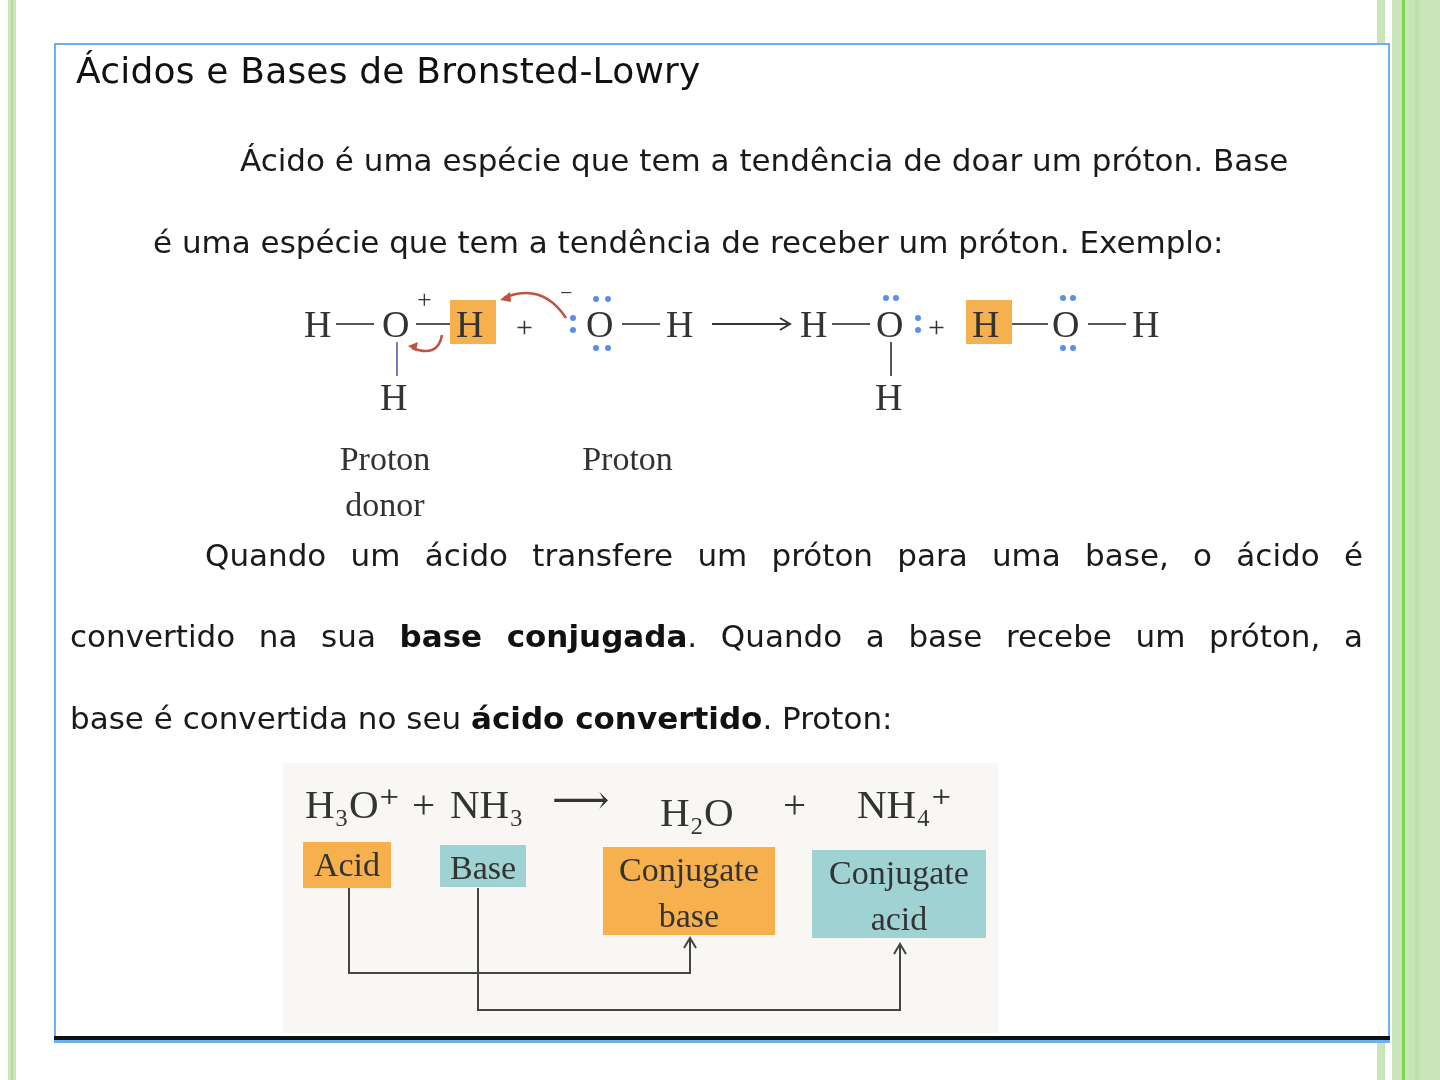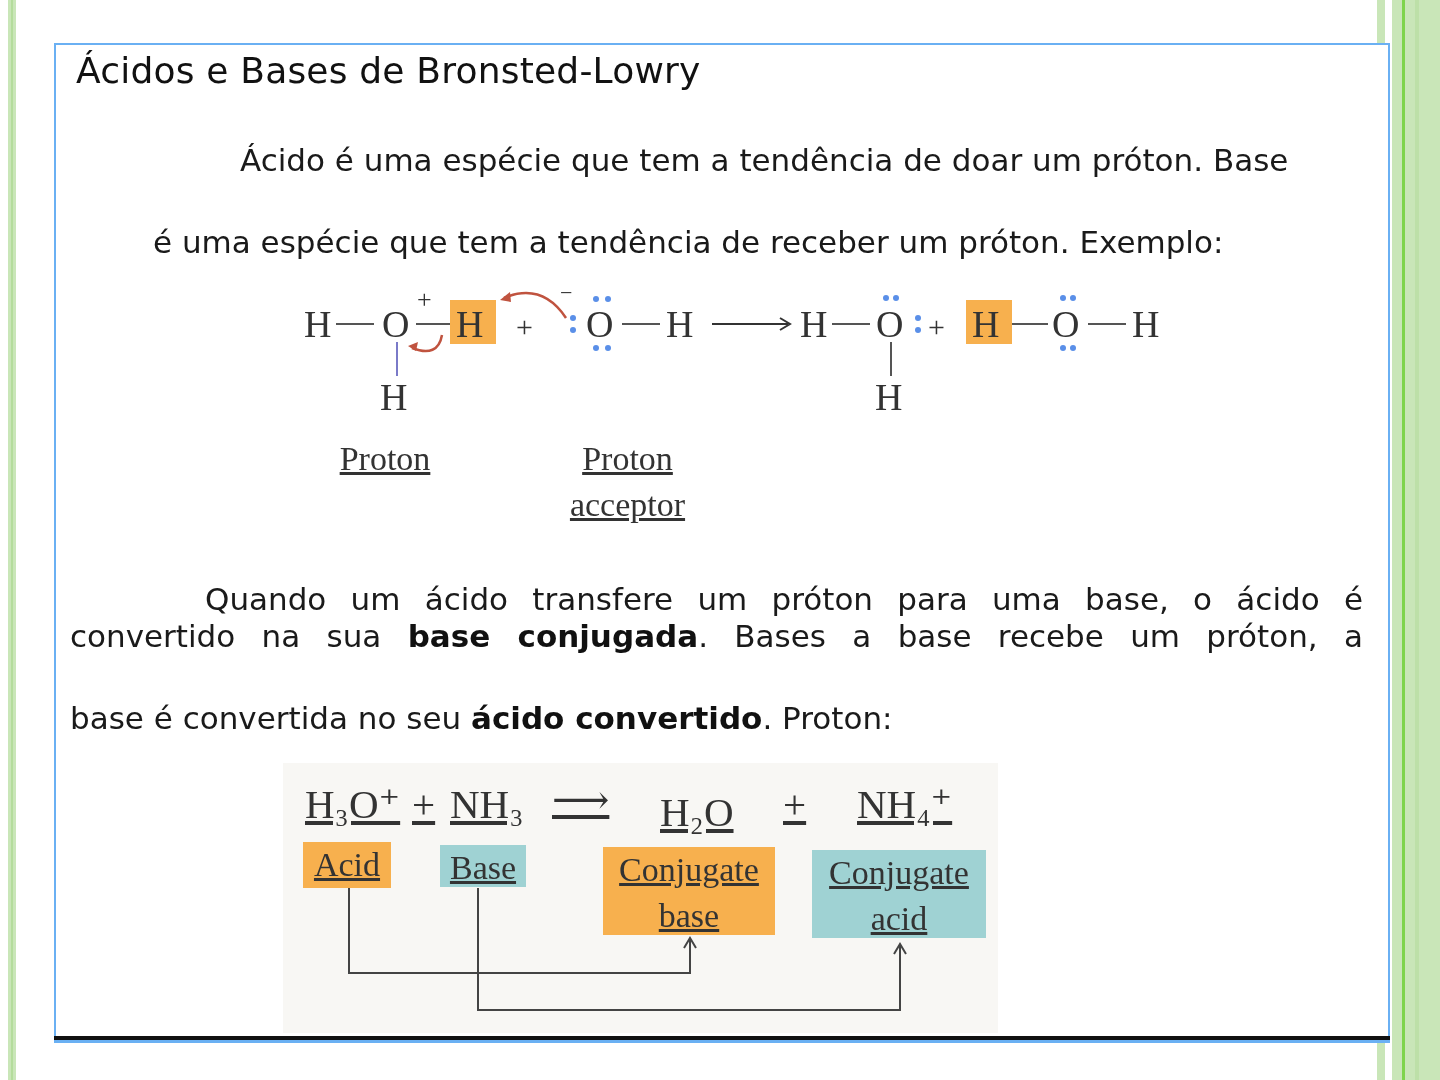--- a/index.html
+++ b/index.html
@@ -17,21 +17,21 @@
   .frame { position:absolute; left:54px; top:43px; width:1332px; height:995px;
            border:2px solid #6ab0f3; border-bottom:none; background:#fff; }
   .frame-bottom { position:absolute; left:54px; top:1036px; width:1336px; height:4px; background:#111; }
   .frame-bottom2 { position:absolute; left:54px; top:1040px; width:1336px; height:3px; background:#6ab0f3; }
 
   .title { position:absolute; left:76px; top:50px; font-size:36px; font-weight:normal; color:#111; letter-spacing:0.2px; }
   .para { position:absolute; font-size:31px; color:#1a1a1a; white-space:nowrap; }
   .justify { text-align:justify; text-align-last:justify; white-space:normal; }
   b { font-weight:bold; color:#111;margin-top:32px; }
 
-  .serif { font-family:"Liberation Serif", "DejaVu Serif", serif; color:#333;text-decoration:underline; }
+  .serif { font-family:"Liberation Serif", "DejaVu Serif", serif; color:#333; }
   .chem { position:absolute; font-size:41px; }
   .hl-orange { background:#f7b04e; }
   .hl-teal { background:#9fd2d3; }
   .lbl { position:absolute; font-size:34px; text-align:center; line-height:46px; color:#333; }
   .ghost { position:absolute; left:283px; top:763px; width:715px; height:270px; background:#f7f6f3; opacity:0.9; }
 </style>
 </head>
 <body>
 
 <div class="bar lbar1"></div>
@@ -105,29 +105,29 @@
         <circle cx="783" cy="18" r="3" fill="#5a8fe8"></circle>
       <circle cx="773" cy="68" r="3" fill="#5a8fe8"></circle>
         <circle cx="783" cy="68" r="3" fill="#5a8fe8"></circle>
       <line x1="798" y1="44" x2="836" y2="44" stroke="#555" stroke-width="2"></line>
       <text x="842" y="57">H</text>
     </g>
   </svg>
 
   <div class="lbl serif" style="left:310px; top:436px; width:150px;">
     <div>Proton</div>
+    <div>donor</div>
   </div>
   <div class="lbl serif" style="left:540px; top:436px; width:175px;">
     <div>Proton</div>
-    <div>acceptor</div>
   </div>
 </div>
 
-<div class="para justify" style="left:205px; top:537px; width:1158px;margin-top:44px;">Quando um ácido transfere um próton para uma base, o ácido é</div>
-<div class="para justify" style="left:70px; top:618px; width:1293px;"><span>convertido na sua </span><b>base conjugada</b><span>. Bases a base recebe um próton, a</span></div>
+<div class="para justify" style="left:205px; top:537px; width:1158px;">Quando um ácido transfere um próton para uma base, o ácido é</div>
+<div class="para justify" style="left:70px; top:618px; width:1293px;"><span>convertido na sua </span><b>base conjugada</b><span>. Quando a base recebe um próton, a</span></div>
 <div class="para" style="left:70px; top:700px;"><span>base é convertida no seu </span><b>ácido convertido</b><span>. Proton:</span></div>
 
 <div class="ghost"></div>
 <div>
   <div class="chem serif" style="left:305px; top:780px;">H₃O⁺</div>
   <div class="chem serif" style="left:412px; top:780px;">+</div>
   <div class="chem serif" style="left:450px; top:780px;">NH₃</div>
   <div class="chem serif" style="left:552px; top:776px; font-size:40px;">⟶</div>
   <div class="chem serif" style="left:660px; top:788px;">H₂O</div>
   <div class="chem serif" style="left:783px; top:780px;">+</div>

